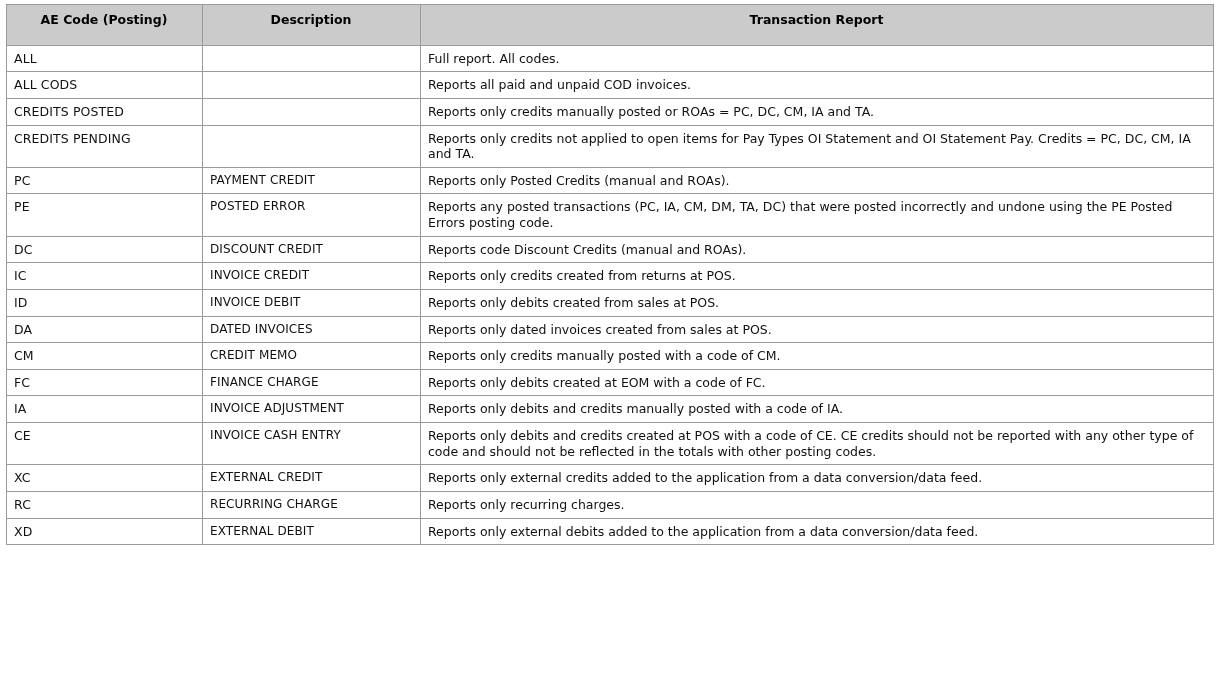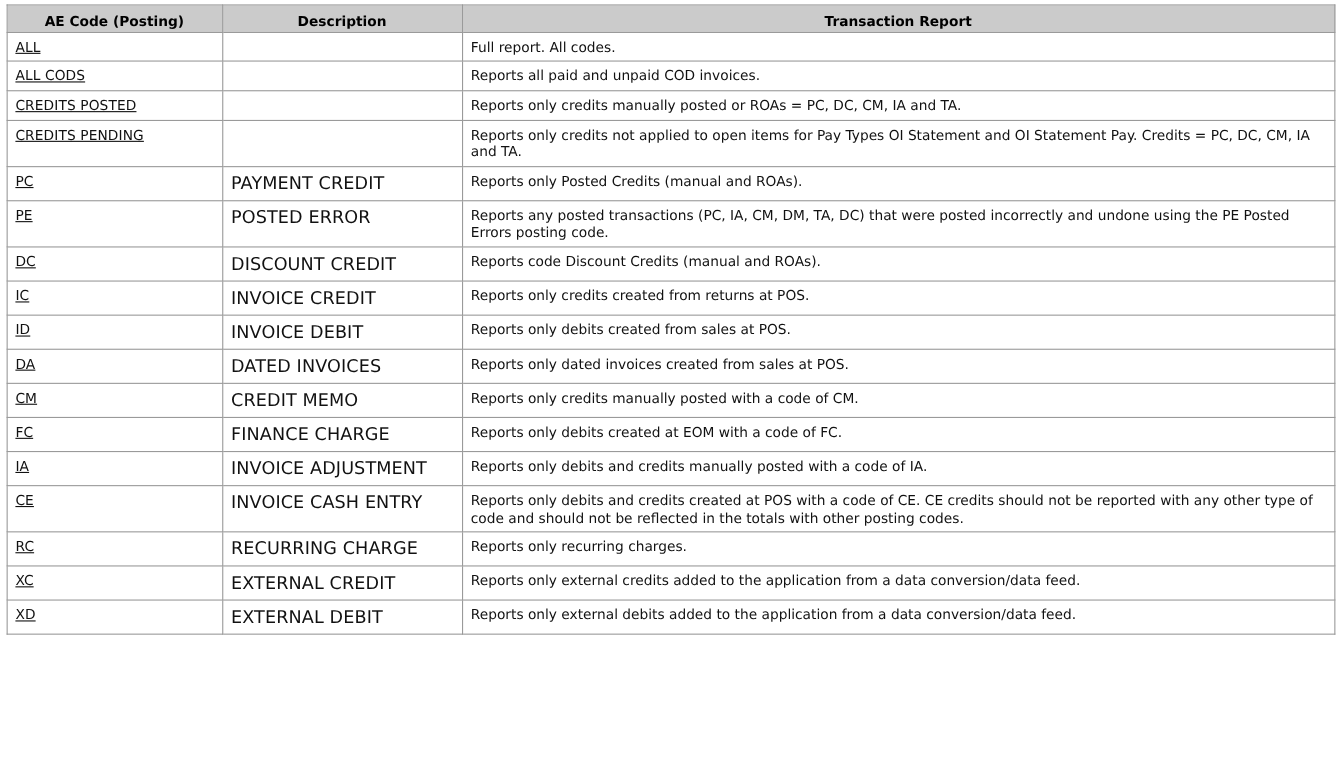--- a/index.html
+++ b/index.html
@@ -35,33 +35,32 @@
     padding: 5px 8px 5px 7px;
     line-height: 1.25;
   }
   table.ae-table thead th {
     background: #cbcbcb;
     text-align: center;
     font-weight: bold;
     font-size: 12.5px;
     color: #000000;
     padding-top: 7px;
-    padding-bottom: 1px;
+    padding-bottom: 17px;
   }
   col.c-code { width: 196px; }
   col.c-desc { width: 218px; }
   col.c-rep  { width: auto; }
 
   td.code-cell {
     font-size: 12.5px;
     letter-spacing: 0.1px;
-    text-decoration: underline;
   }
   td.desc-cell {
-    font-size: 16px;
+    font-size: 12px;
     letter-spacing: 0.1px;
   }
   td.report-cell {
     font-size: 12.5px;
     border-radius: 13px;
   }
   .footer-strip {
     height: 8px;
   }
 </style>
@@ -147,28 +146,28 @@
         <td class="code-cell">IA</td>
         <td class="desc-cell">INVOICE ADJUSTMENT</td>
         <td class="report-cell">Reports only debits and credits manually posted with a code of IA.</td>
       </tr>
       <tr>
         <td class="code-cell">CE</td>
         <td class="desc-cell">INVOICE CASH ENTRY</td>
         <td class="report-cell">Reports only debits and credits created at POS with a code of CE. CE credits should not be reported with any other type of code and should not be reflected in the totals with other posting codes.</td>
       </tr>
       <tr>
+        <td class="code-cell">XC</td>
+        <td class="desc-cell">EXTERNAL CREDIT</td>
+        <td class="report-cell">Reports only external credits added to the application from a data conversion/data feed.</td>
+      </tr>
+      <tr>
         <td class="code-cell">RC</td>
         <td class="desc-cell">RECURRING CHARGE</td>
         <td class="report-cell">Reports only recurring charges.</td>
-      </tr>
-      <tr>
-        <td class="code-cell">XC</td>
-        <td class="desc-cell">EXTERNAL CREDIT</td>
-        <td class="report-cell">Reports only external credits added to the application from a data conversion/data feed.</td>
       </tr>
       <tr>
         <td class="code-cell">XD</td>
         <td class="desc-cell">EXTERNAL DEBIT</td>
         <td class="report-cell">Reports only external debits added to the application from a data conversion/data feed.</td>
       </tr>
     </tbody>
   </table>
   <div class="footer-strip"></div>
 </div>

